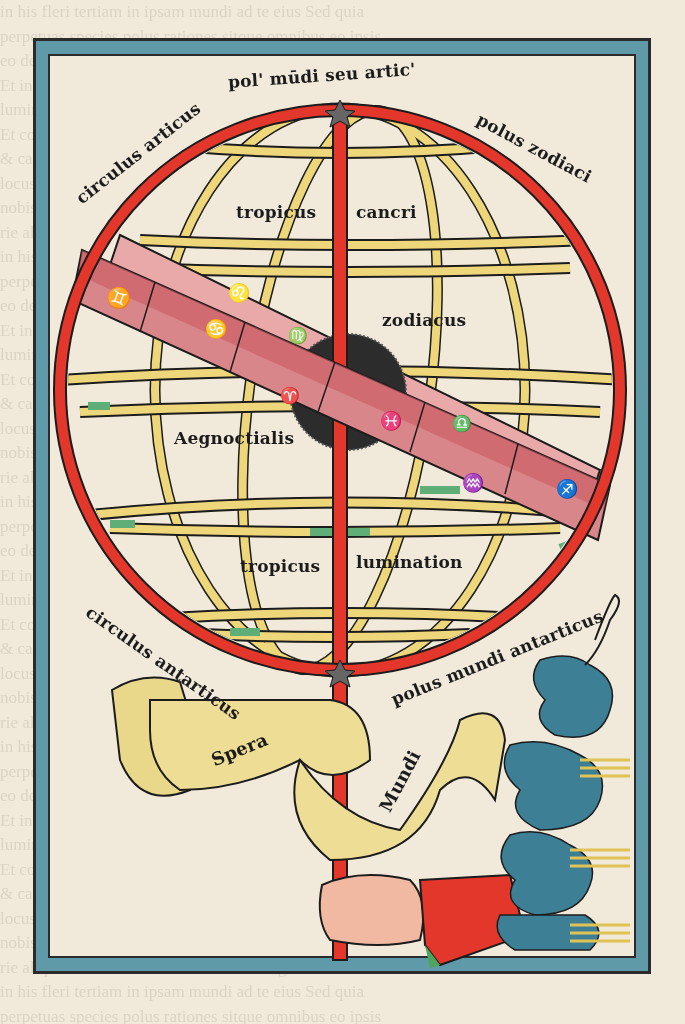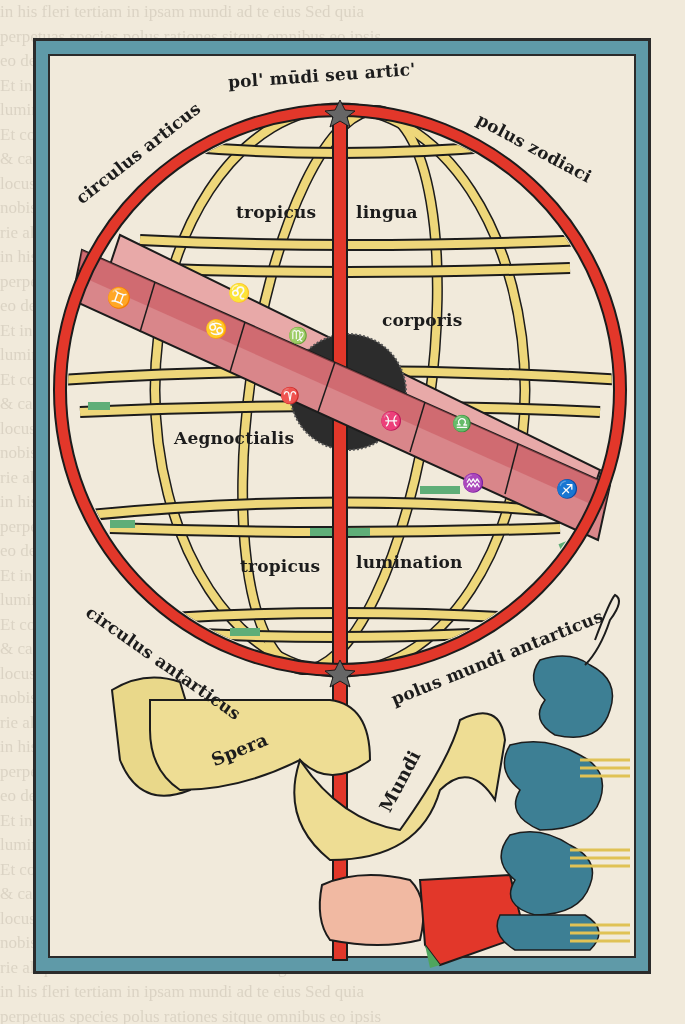--- a/index.html
+++ b/index.html
@@ -171,22 +171,22 @@
       <line x1="570" y1="933" x2="630" y2="933"></line>
       <line x1="570" y1="941" x2="630" y2="941"></line>
   </g>
   <path d="M595 640 Q610 600 615 595 Q625 600 610 620 Q600 650 585 665" fill="none" stroke="#1c1c1c" stroke-width="2"></path>
 </svg>
 
 <div class="lbl" style="left:228px;top:72px;transform:rotate(-4deg);">pol' mūdi seu artic'</div>
 <div class="lbl" style="left:78px;top:190px;transform:rotate(-38deg);">circulus articus</div>
 <div class="lbl" style="left:478px;top:108px;transform:rotate(28deg);">polus zodiaci</div>
 <div class="lbl" style="left:236px;top:202px;">tropicus</div>
-<div class="lbl" style="left:356px;top:202px;">lingua</div>
-<div class="lbl" style="left:382px;top:310px;">corporis</div>
+<div class="lbl" style="left:356px;top:202px;">cancri</div>
+<div class="lbl" style="left:382px;top:310px;">zodiacus</div>
 <div class="lbl" style="left:174px;top:428px;text-align:center;">Aegnoctialis</div>
 <div class="lbl" style="left:240px;top:556px;">tropicus</div>
 <div class="lbl" style="left:356px;top:552px;">lumination</div>
 <div class="lbl" style="left:88px;top:600px;transform:rotate(35deg);">circulus antarticus</div>
 <div class="lbl" style="left:392px;top:690px;transform:rotate(-22deg);">polus mundi antarticus</div>
 
 <div class="lbl" style="left:108px;top:282px;font-size:20px;transform:rotate(20deg);">♊</div>
 <div class="lbl" style="left:228px;top:282px;font-size:18px;">♌</div>
 <div class="lbl" style="left:205px;top:318px;font-size:18px;">♋</div>
 <div class="lbl" style="left:288px;top:326px;font-size:16px;">♍</div>

